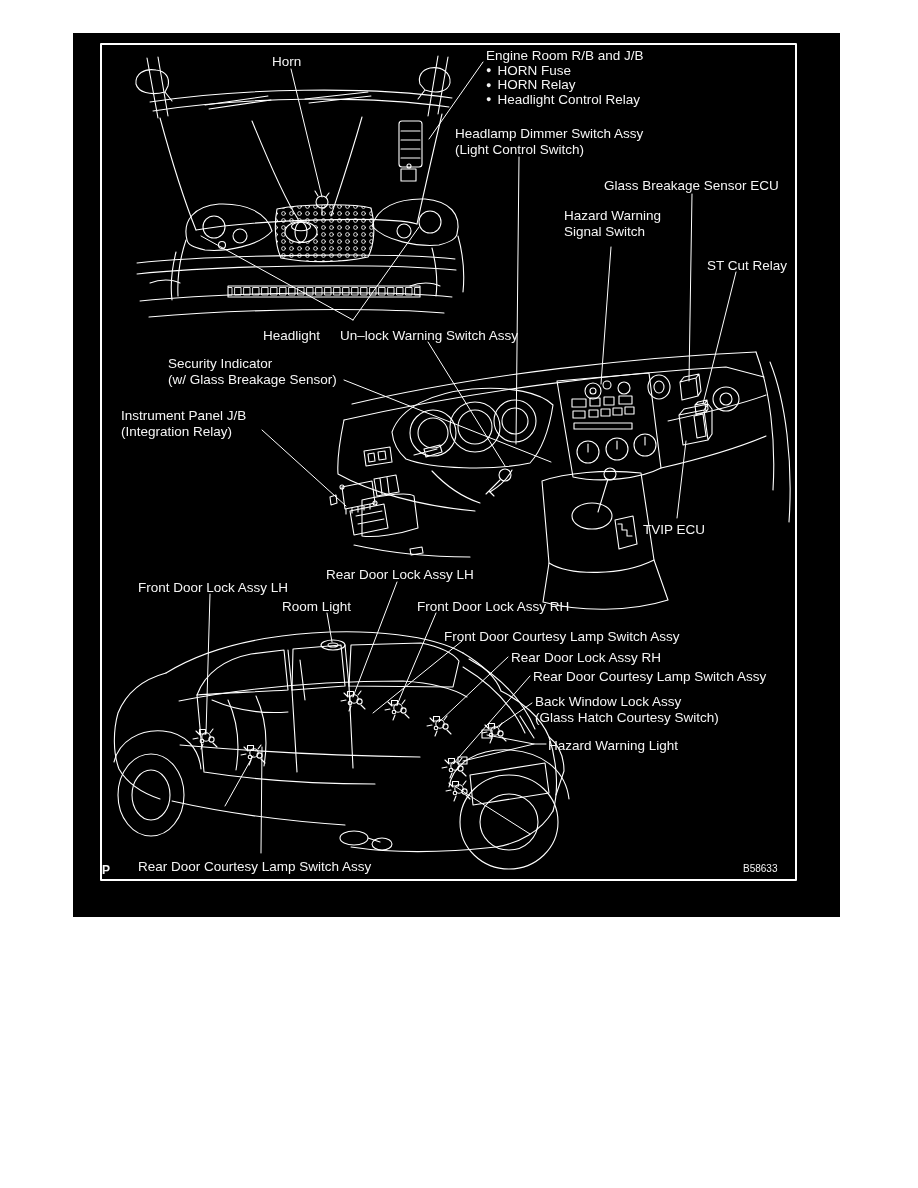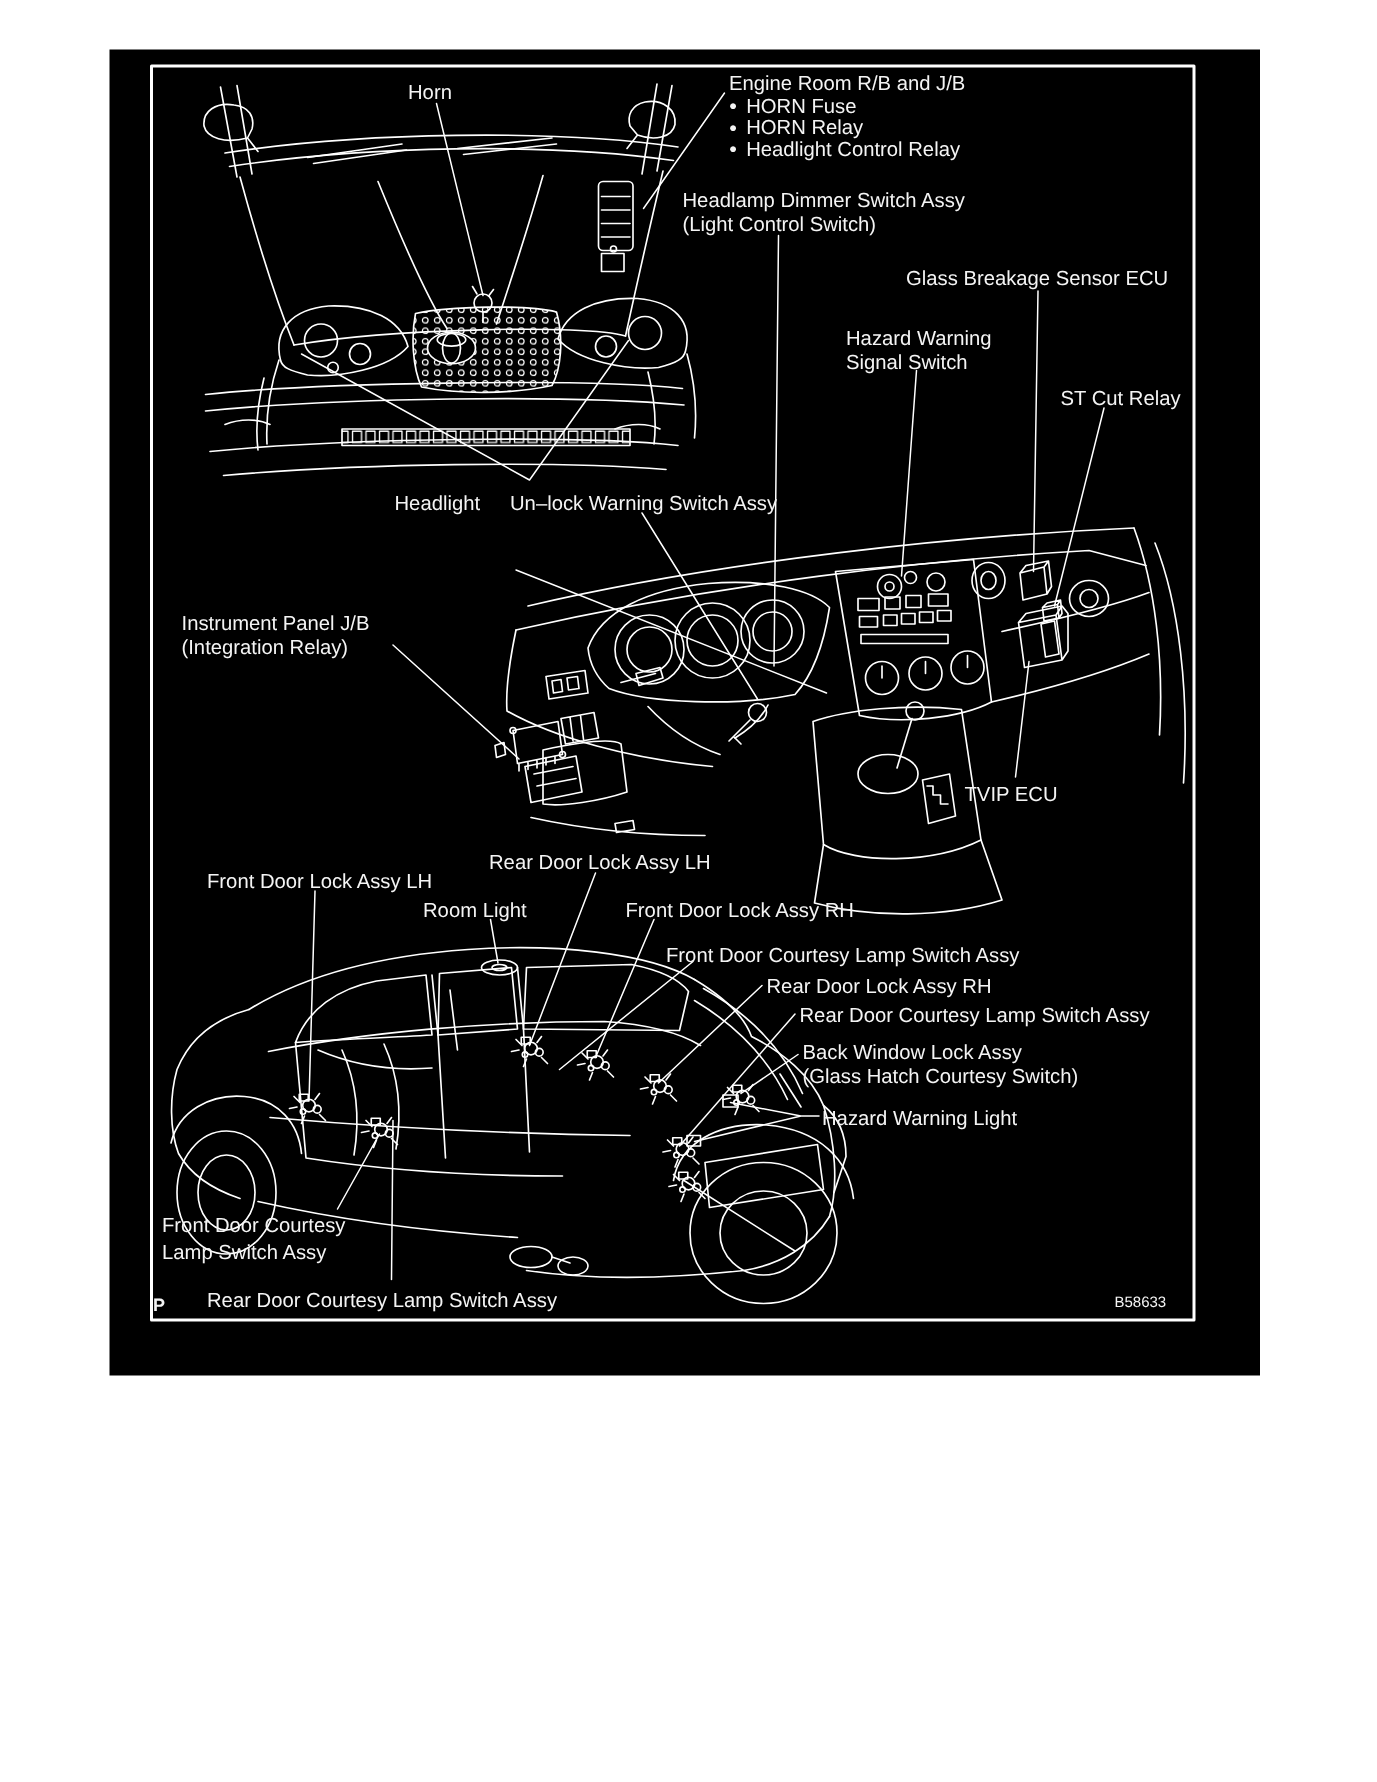--- a/index.html
+++ b/index.html
@@ -236,29 +236,33 @@
       </div>
   </div>
 
   <div class="lbl two" style="left:455px;top:126px">
     <div>Headlamp Dimmer Switch Assy</div>
     <div>(Light Control Switch)</div>
   </div>
 
   <div class="lbl" style="left:604px;top:178px">Glass Breakage Sensor ECU</div>
 
-  <div class="lbl two" style="left:564px;top:218px">
+  <div class="lbl two" style="left:564px;top:208px">
     <div>Hazard Warning</div>
     <div>Signal Switch</div>
   </div>
 
   <div class="lbl" style="left:707px;top:258px">ST Cut Relay</div>
   <div class="lbl" style="left:263px;top:328px">Headlight</div>
   <div class="lbl" style="left:340px;top:328px">Un–lock Warning Switch Assy</div>
 
+  <div class="lbl two" style="left:168px;top:356px">
+    <div>Security Indicator</div>
+    <div>(w/ Glass Breakage Sensor)</div>
+  </div>
 
   <div class="lbl two" style="left:121px;top:408px">
     <div>Instrument Panel J/B</div>
     <div>(Integration Relay)</div>
   </div>
 
   <div class="lbl" style="left:643px;top:522px">TVIP ECU</div>
   <div class="lbl" style="left:326px;top:567px">Rear Door Lock Assy LH</div>
   <div class="lbl" style="left:138px;top:580px">Front Door Lock Assy LH</div>
   <div class="lbl" style="left:282px;top:599px">Room Light</div>
@@ -267,23 +271,19 @@
   <div class="lbl" style="left:511px;top:650px">Rear Door Lock Assy RH</div>
   <div class="lbl" style="left:533px;top:669px">Rear Door Courtesy Lamp Switch Assy</div>
 
   <div class="lbl two" style="left:535px;top:694px">
     <div>Back Window Lock Assy</div>
     <div>(Glass Hatch Courtesy Switch)</div>
   </div>
 
   <div class="lbl" style="left:548px;top:738px">Hazard Warning Light</div>
 
-  <div class="lbl two" style="left:108px;top:808px;line-height:18px">
-    <div>Front Door Courtesy</div>
-    <div>Lamp Switch Assy</div>
-  </div>
 
   <div class="lbl" style="left:138px;top:859px">Rear Door Courtesy Lamp Switch Assy</div>
 
 
   <div class="lbl pmark" style="left:102px;top:863px">P</div>
   <div class="lbl small figcode" style="left:743px;top:861px">B58633</div>
 </div>
 
 </body></html>

